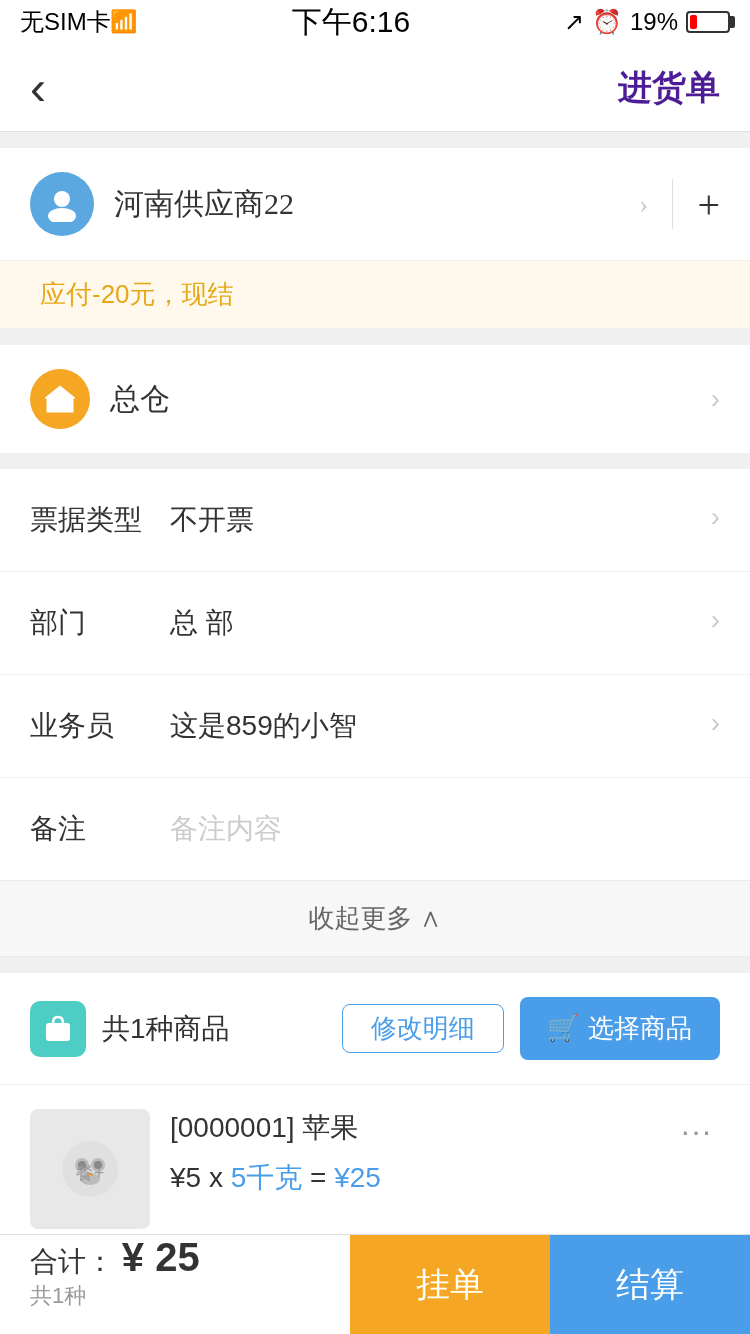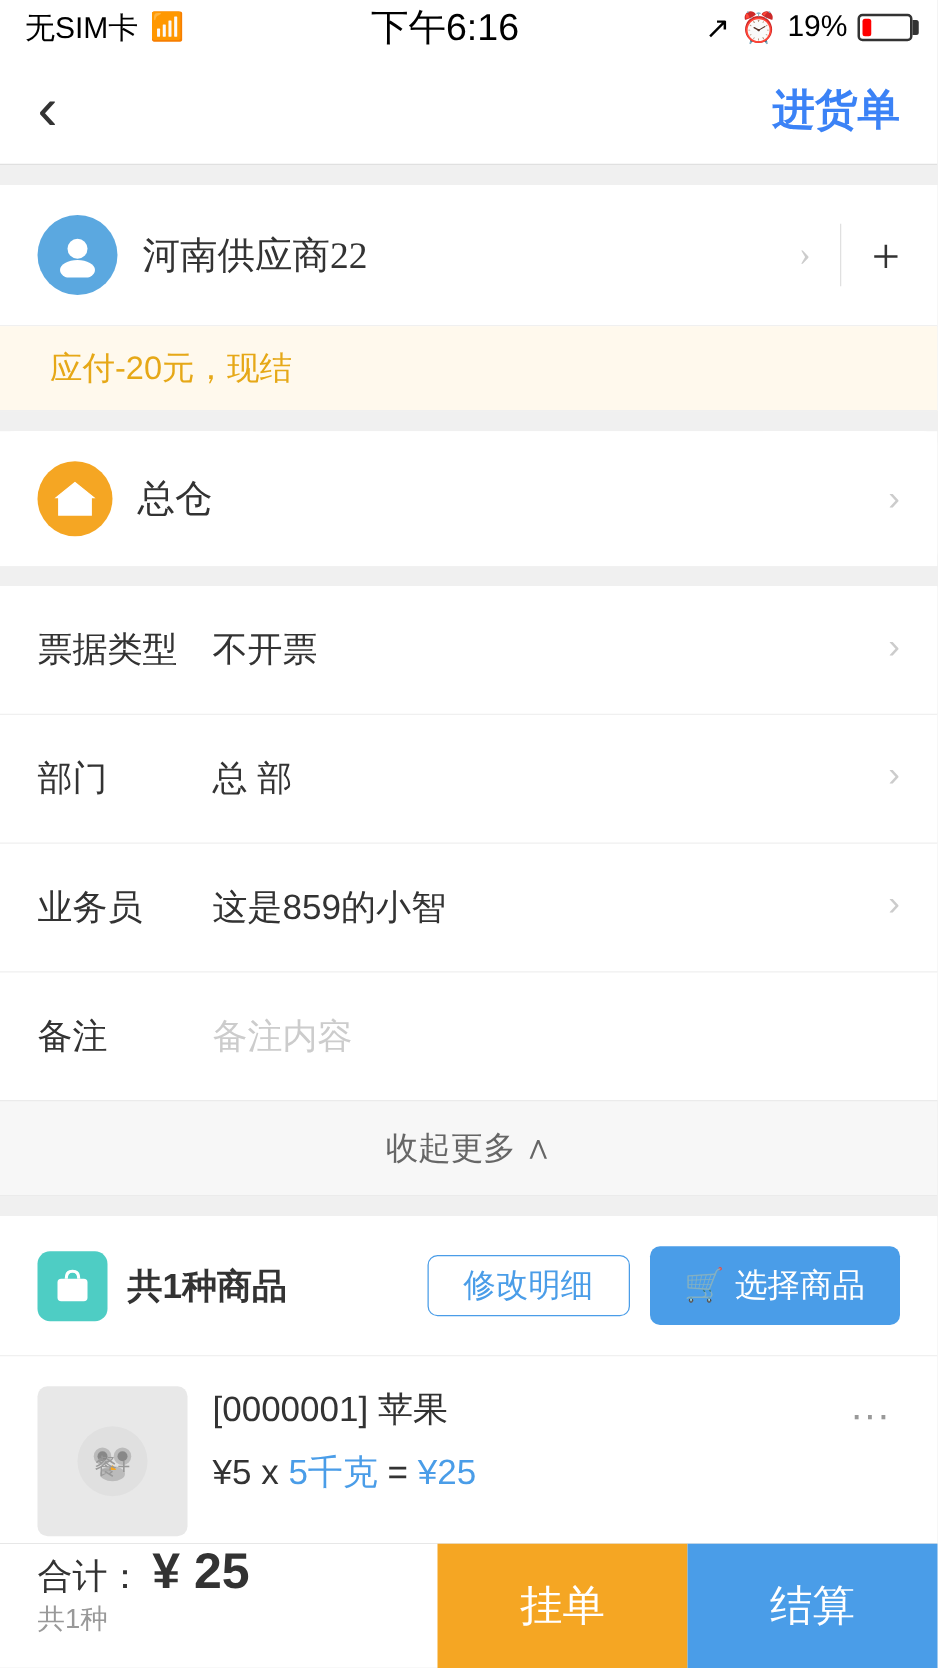--- a/index.html
+++ b/index.html
@@ -17,21 +17,21 @@
     .status-bar {
       height: 44px;
       background: #fff;
       display: flex;
       align-items: center;
       justify-content: space-between;
       padding: 0 20px;
       font-size: 24px;
       color: #000;
     }
-    .status-left { display: flex; align-items: center; gap: 10px; }
+    .status-left { display: flex; align-items: center; }
     .status-center { font-size: 30px; font-weight: 500; }
     .status-right { display: flex; align-items: center; gap: 8px; font-size: 24px; }
     .battery {
       width: 44px; height: 22px;
       border: 2px solid #333;
       border-radius: 4px;
       position: relative;
       display: inline-flex;
       align-items: center;
       padding: 2px;
@@ -65,21 +65,21 @@
       border-bottom: 1px solid #e0e0e0;
     }
     .nav-back {
       font-size: 36px;
       color: #333;
       cursor: pointer;
     }
     .nav-title {
       font-size: 34px;
       font-weight: 600;
-      color: #3b82f6;
+      color: #4c1d95;
       font-family: Liberation Serif, serif;
     }
     .nav-action {
       font-size: 30px;
       color: #333;
       cursor: pointer;
     }
 
     
     .section-gap {
@@ -225,21 +225,20 @@
       background: #4ecdc4;
       display: flex;
       align-items: center;
       justify-content: center;
       font-size: 28px;
     }
     .products-count {
       flex: 1;
       font-size: 28px;
       color: #333;
-      font-weight: bold;
     }
     .btn-edit {
       border: 1px solid #4a9de8;
       color: #4a9de8;
       background: #fff;
       border-radius: 8px;
       padding: 6px 28px;
       font-size: 26px;
       cursor: pointer;
     }

